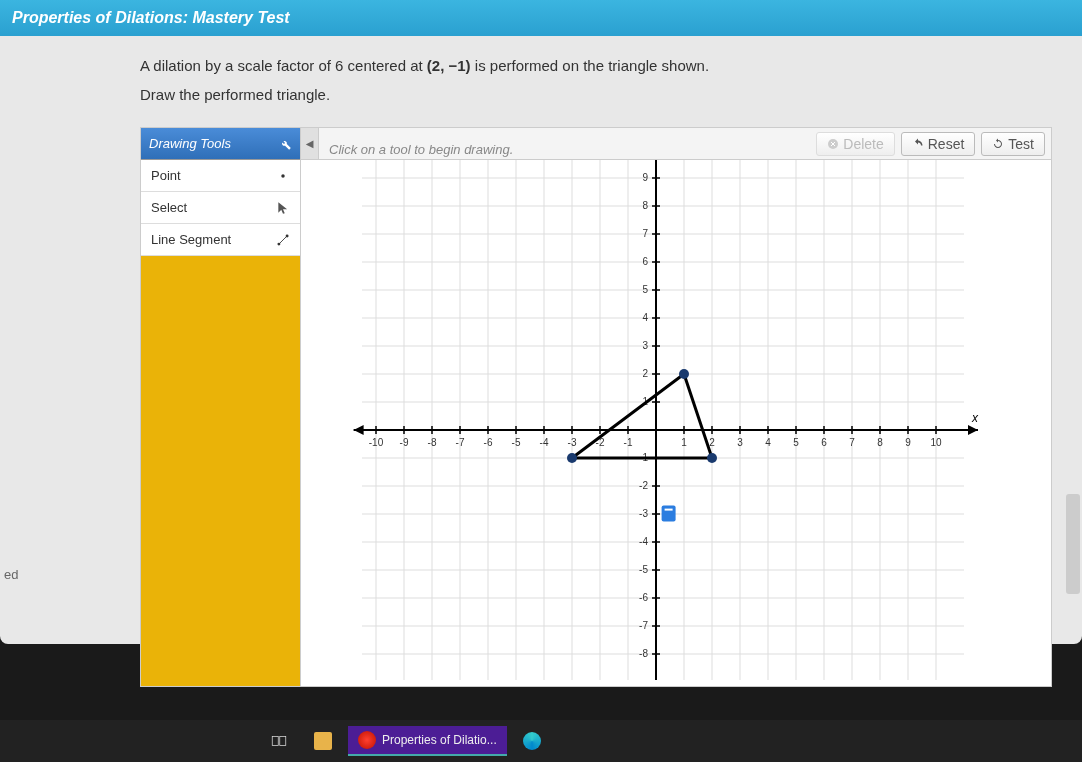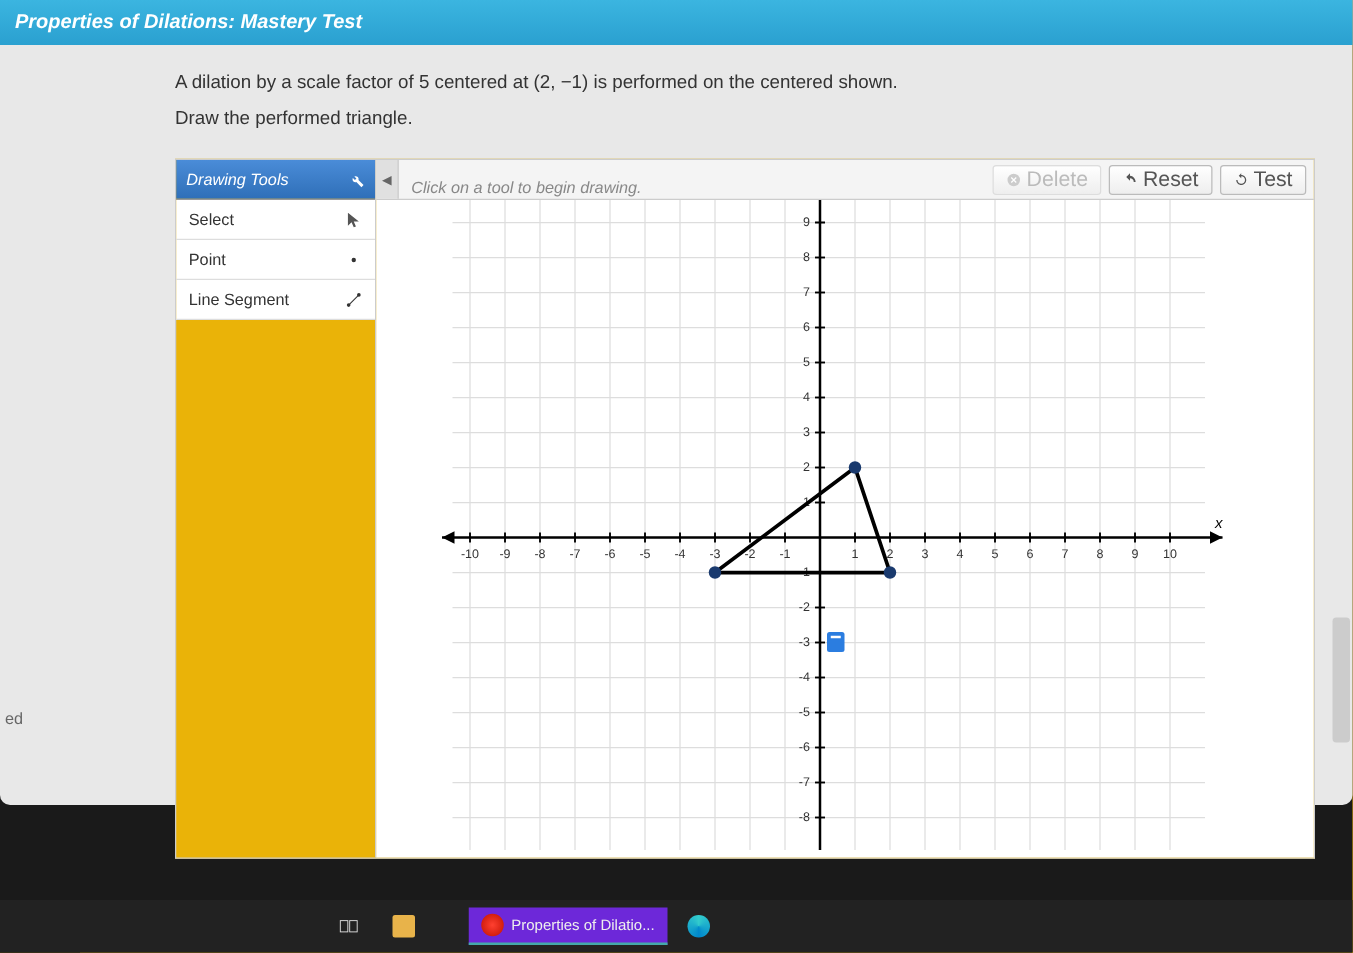--- a/index.html
+++ b/index.html
@@ -1,77 +1,77 @@
 <!DOCTYPE html>
 <html><head>
 <meta charset="utf-8">
 <style>
   *{box-sizing:border-box;margin:0;padding:0;font-family:Arial,Helvetica,sans-serif;}
   body{background:#1a1a1a;width:1082px;height:762px;overflow:hidden;position:relative;}
   .outer{background:#e8e8e8;width:1082px;height:644px;position:relative;border-radius:0 0 8px 8px;}
   .titlebar{background:#2aa8d8;background:linear-gradient(#3bb5e0,#2aa0d0);height:36px;display:flex;align-items:center;padding:0 12px;color:#fff;font-weight:bold;font-style:italic;font-size:16px;}
   .content-wrap{padding:16px 30px 0 140px;}
   .question{font-size:15px;color:#333;line-height:1.9;}
-  .question .math{font-weight:normal;margin-top:39px;}
+  .question .math{font-weight:bold;margin-top:39px;}
   .workarea{margin-top:18px;display:flex;background:#eab308;border:1px solid #ccc;min-height:560px;}
   .toolcol{width:160px;border-right:1px solid #ccc;}
   .toolhead{background:#3b7cc7;background:linear-gradient(#4a8cd8,#2f6fb8);color:#fff;font-style:italic;font-size:13px;height:32px;display:flex;align-items:center;justify-content:space-between;padding:0 8px;border-bottom:1px solid #999;}
   .wrench{width:14px;height:14px;fill:#fff;}
   .toolbtn{height:32px;display:flex;align-items:center;justify-content:space-between;padding:0 10px;font-size:13px;color:#333;border-bottom:1px solid #ddd;background:#fff;cursor:pointer;}
   .toolbtn svg{width:14px;height:14px;}
   .canvascol{flex:1;display:flex;flex-direction:column;}
   .cbar{height:32px;display:flex;align-items:center;border-bottom:1px solid #ccc;background:#f4f4f4;}
   .collapse{width:18px;height:100%;background:#e0e0e0;display:flex;align-items:center;justify-content:center;border-right:1px solid #ccc;color:#666;font-size:10px;}
   .hint{flex:1;padding:0 10px;color:#888;font-style:italic;font-size:13px;margin-top:12px;}
   .actions{display:flex;gap:0;}
-  .abtn{height:24px;display:flex;align-items:center;gap:4px;padding:0 10px;border:1px solid #bbb;background:linear-gradient(#fff,#eee);font-size:17px;color:#555;border-radius:3px;margin-right:6px;cursor:pointer;}
+  .abtn{height:24px;display:flex;align-items:center;gap:4px;padding:0 10px;border:1px solid #bbb;background:linear-gradient(#fff,#eee);font-size:14px;color:#555;border-radius:3px;margin-right:6px;cursor:pointer;}
   .abtn.disabled{color:#bbb;border-color:#ddd;}
   .abtn svg{width:12px;height:12px;}
   .graph{flex:1;position:relative;background:#fff;}
   .taskbar{position:absolute;bottom:0;left:0;right:0;height:42px;background:#222;display:flex;align-items:center;padding:0 8px;gap:6px;}
   .taskbar-left{position:absolute;bottom:0;left:0;width:64px;height:42px;background:#111;display:flex;align-items:center;justify-content:center;color:#ccc;font-size:13px;}
   .sidebar-label{position:absolute;left:4px;bottom:62px;color:#666;font-size:13px;margin-top:48px;}
   .scrollthumb{position:absolute;right:2px;bottom:50px;width:14px;height:100px;background:#ccc;border-radius:3px;}
   .tb-item{height:30px;display:flex;align-items:center;gap:6px;padding:0 10px;color:#eee;font-size:12px;}
-  .tb-item.active{background:#6d28d9;border-bottom:2px solid #4aa;margin-left:27px;}
+  .tb-item.active{background:#4c1d95;border-bottom:2px solid #4aa;}
   .circle-icon{width:18px;height:18px;border-radius:50%;display:inline-block;}
 </style>
 </head>
 <body>
 
 <div class="outer">
   <div class="titlebar">
     <span>Properties of Dilations: Mastery Test</span>
   </div>
 
   <div class="content-wrap">
     <div class="question">
-      <span>A dilation by a scale factor of 5 centered at </span><span class="math">(2, −1)</span><span> is performed on the centered shown.</span>
+      <span>A dilation by a scale factor of 6 centered at </span><span class="math">(2, −1)</span><span> is performed on the triangle shown.</span>
       <br>
       <span>Draw the performed triangle.</span>
     </div>
 
     <div class="workarea">
       <div class="toolcol">
         <div class="toolhead">
           <span>Drawing Tools</span>
           <svg class="wrench" viewBox="0 0 24 24">
               <path d="M22 19l-7-7c.5-1.3.2-2.9-.9-4-1.3-1.3-3.2-1.5-4.7-.7l2.8 2.8-2 2L7.4 9.3c-.8 1.5-.6 3.4.7 4.7 1.1 1.1 2.7 1.4 4 .9l7 7 2.9-2.9z"></path>
             </svg>
         </div>
         <div class="toolbtn">
+          <span>Point</span>
+          <svg viewBox="0 0 24 24">
+              <circle cx="12" cy="12" r="3" fill="#333"></circle>
+            </svg>
+        </div>
+        <div class="toolbtn">
           <span>Select</span>
           <svg viewBox="0 0 24 24" fill="#555">
               <path d="M4 2l0 18 5-5 3 7 3-1-3-7 7 0z"></path>
-            </svg>
-        </div>
-        <div class="toolbtn">
-          <span>Point</span>
-          <svg viewBox="0 0 24 24">
-              <circle cx="12" cy="12" r="3" fill="#333"></circle>
             </svg>
         </div>
         <div class="toolbtn">
           <span>Line Segment</span>
           <svg viewBox="0 0 24 24">
               <circle cx="5" cy="19" r="2.5" fill="#333"></circle>
               <circle cx="19" cy="5" r="2.5" fill="#333"></circle>
               <line x1="5" y1="19" x2="19" y2="5" stroke="#333" stroke-width="1.5"></line>
             </svg>
         </div>

